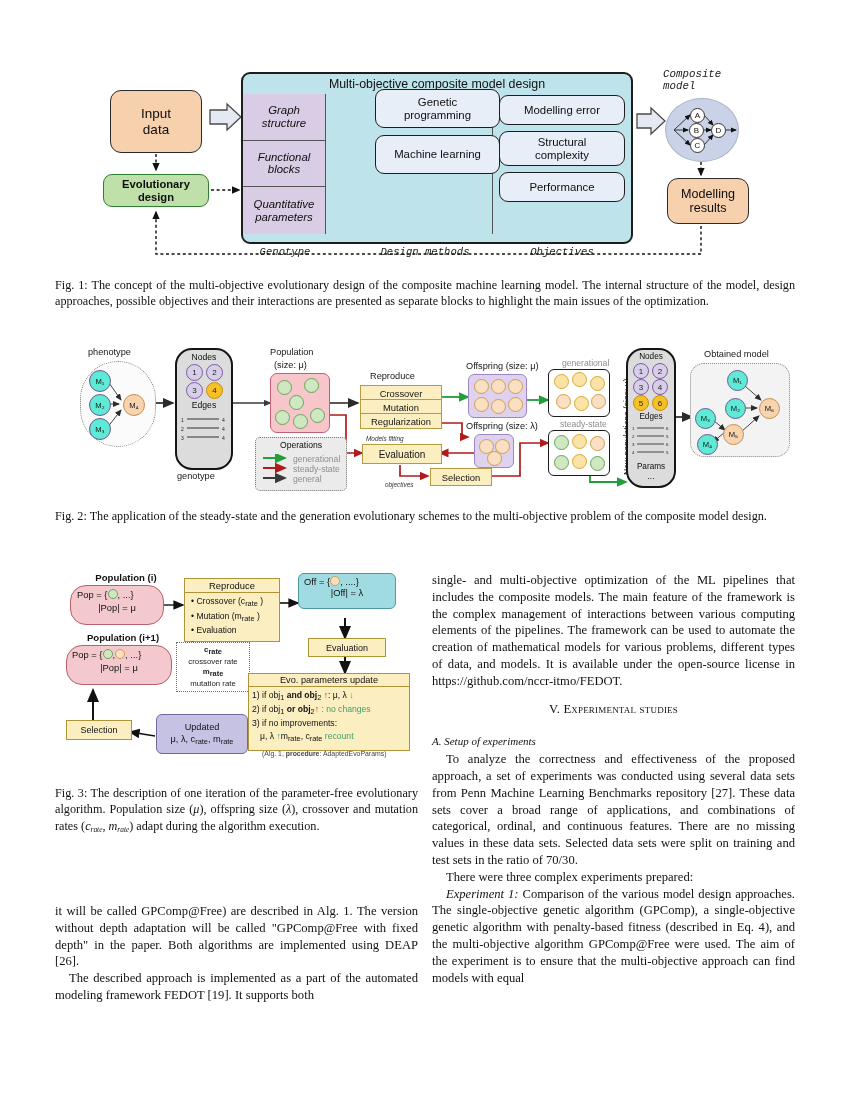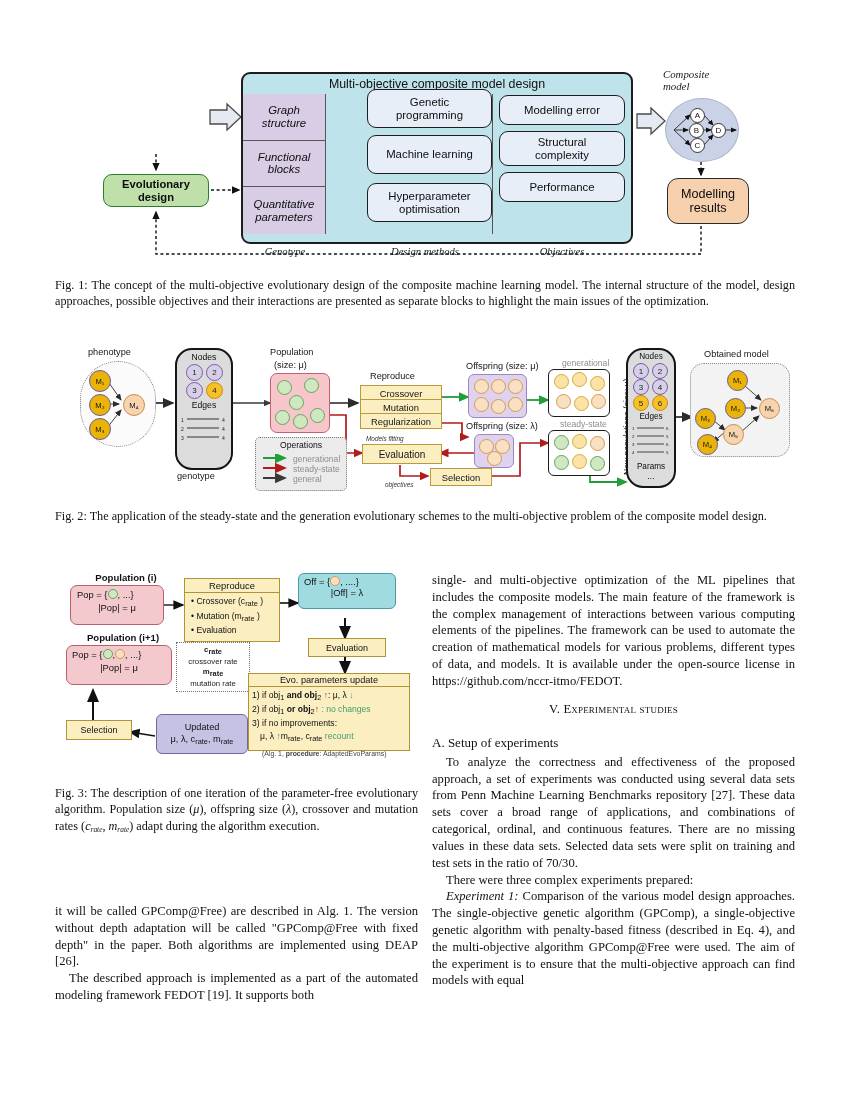--- a/index.html
+++ b/index.html
@@ -20,21 +20,21 @@
     font-family:"Liberation Serif",serif;
     font-size:12.6px;line-height:1.335;
     text-align:justify;text-justify:inter-word;color:#111;
   }
   .body-col p{margin:0;text-indent:14px;}
   .body-col p.noind{text-indent:0;}
   .sec-head{
     text-align:center;font-variant:small-caps;font-size:12.6px;
     margin:11px 0 16px 0;letter-spacing:.2px;
   }
-  .sub-head{font-size:13px;margin:2px 0 3px 0;}
+  .sub-head{font-style:italic;font-size:11px;margin:2px 0 3px 0;}
   .it{font-style:italic;}
 
   
   #fig1{position:absolute;left:55px;top:62px;width:740px;height:200px;}
   .f1-box{position:absolute;box-sizing:border-box;}
   .rnd{border:1.6px solid #2b2b2b;border-radius:11px;}
 
   .f1-input{
     left:55px;top:28px;width:92px;height:63px;background:#f7d0ae;
     display:flex;align-items:center;justify-content:center;text-align:center;
@@ -60,33 +60,33 @@
     background:#d8cde4;border-right:1.3px solid #555;
   }
   .f1-gcell{
     position:absolute;left:188px;width:82px;height:46.6px;
     display:flex;align-items:center;justify-content:center;text-align:center;
     font-family:"Liberation Sans",sans-serif;font-style:italic;font-size:11.4px;line-height:1.12;
     border-bottom:1.1px solid #555;box-sizing:border-box;
   }
   .f1-meth{
     position:absolute;width:123px;height:37px;background:#e8eef7;
-    border:1.5px solid #1d1d1d;border-radius:9px;left:312px;
+    border:1.5px solid #1d1d1d;border-radius:9px;left:320px;
     display:flex;align-items:center;justify-content:center;text-align:center;
     font-family:"Liberation Sans",sans-serif;font-size:11.4px;line-height:1.13;
   }
   .f1-obj{
     position:absolute;width:124px;height:28px;background:#e8eef7;
     border:1.5px solid #1d1d1d;border-radius:9px;left:444px;
     display:flex;align-items:center;justify-content:center;text-align:center;
     font-family:"Liberation Sans",sans-serif;font-size:11.4px;line-height:1.13;
   }
   .f1-sep{position:absolute;left:437px;top:32px;width:0;height:140px;border-left:1.3px solid #555;}
   .f1-lbl{
-    position:absolute;font-family:Liberation Serif, serif;
+    position:absolute;font-family:Liberation Mono, monospace;
     font-style:italic;font-size:10.6px;color:#1a1a1a;text-align:center;
   }
   .f1-res{
     left:612px;top:116px;width:82px;height:46px;background:#f7d0ae;
     display:flex;align-items:center;justify-content:center;text-align:center;
     font-family:"Liberation Sans",sans-serif;font-size:12.6px;line-height:1.12;
   }
   .f1-comp{
     position:absolute;left:610px;top:36px;width:72px;height:62px;
     border-radius:50%;background:#c9d2e6;border:1px solid #aab3c8;
@@ -125,37 +125,37 @@
     position:absolute;background:#fbeec0;border:1.3px solid #b79b3f;
     font-family:"Liberation Sans",sans-serif;font-size:9.4px;color:#141414;
     display:flex;align-items:center;justify-content:center;
   }
   .legend{
     position:absolute;background:#ebebeb;border:1.6px dotted #777;border-radius:5px;
   }
   .phen{position:absolute;border:1.4px dotted #777;border-radius:40px;background:#fbfbfb;}
   .mnode{
     position:absolute;width:20px;height:20px;border-radius:50%;
-    background:#eab308;border:1.2px solid #6d5a96;
+    background:#5eead4;border:1.2px solid #6d5a96;
     font-family:"Liberation Sans",sans-serif;font-size:7.6px;color:#111;
     display:flex;align-items:center;justify-content:center;
   }
   .mnode.or{background:#f7d3ae;border-color:#c98f4f;}
   .obt{position:absolute;border:1.4px dotted #888;border-radius:14px;background:#f3f3f3;}
   .vlab{
     position:absolute;font-family:"Liberation Sans",sans-serif;font-size:8.6px;color:#161616;
     transform:rotate(-90deg);transform-origin:left top;white-space:nowrap;
   }
 
   
   #fig3{position:absolute;left:60px;top:570px;width:350px;height:200px;}
   .f3h{position:absolute;font-family:"Liberation Sans",sans-serif;
        font-size:9.6px;font-weight:bold;color:#111;text-align:center;}
   .f3pop{
-    position:absolute;background:#f3c9cd;border:1.4px solid #b9606c;border-radius:7px;
+    position:absolute;background:#f3c9cd;border:1.4px solid #b9606c;border-radius:16px;
     font-family:"Liberation Sans",sans-serif;font-size:9.4px;color:#111;
   }
   .f3rep{
     position:absolute;background:#fbeec0;border:1.2px solid #b09237;
     font-family:"Liberation Sans",sans-serif;font-size:8.6px;color:#111;
   }
   .f3off{
     position:absolute;background:#9fdbe0;border:1.3px solid #4c9aa2;border-radius:6px;
     font-family:"Liberation Sans",sans-serif;font-size:9.4px;color:#111;
   }
@@ -207,20 +207,24 @@
 
       <line x1="101" y1="92" x2="101" y2="108" stroke="#111" stroke-width="1.4" stroke-dasharray="3,2.6" marker-end="url(#ahs)"></line>
 
       <line x1="156" y1="128" x2="184" y2="128" stroke="#111" stroke-width="1.4" stroke-dasharray="3,2.6" marker-end="url(#ahs)"></line>
 
       <line x1="646" y1="100" x2="646" y2="113" stroke="#111" stroke-width="1.4" stroke-dasharray="3,2.6" marker-end="url(#ahs)"></line>
 
       <path d="M646,164 L646,192 L101,192 L101,150" fill="none" stroke="#111" stroke-width="1.4" stroke-dasharray="3,2.6" marker-end="url(#ahs)"></path>
     </svg>
 
+    <div class="f1-box rnd f1-input">
+      <span style="white-space:pre-line">Input
+data</span>
+    </div>
     <div class="f1-box f1-evo">
       <span style="white-space:pre-line">Evolutionary
 design</span>
     </div>
 
     <div class="f1-box f1-main"></div>
     <div class="f1-title">Multi-objective composite model design</div>
     <div class="f1-geno"></div>
     <div class="f1-sep"></div>
 
@@ -236,24 +240,20 @@
       <span style="white-space:pre-line">Quantitative
 parameters</span>
     </div>
 
     <div class="f1-meth" style="top:27px">
       <span style="white-space:pre-line">Genetic
 programming</span>
     </div>
     <div class="f1-meth" style="top:73px">
       <span style="white-space:pre-line">Machine learning</span>
-    </div>
-    <div class="f1-meth" style="top:121px">
-      <span style="white-space:pre-line">Hyperparameter
-optimisation</span>
     </div>
 
     <div class="f1-obj" style="top:33px">
       <span style="white-space:pre-line">Modelling error</span>
     </div>
     <div class="f1-obj" style="top:110px">
       <span style="white-space:pre-line">Performance</span>
     </div>
     <div class="f1-obj" style="top:69px;height:33px">
       <span style="white-space:pre-line">Structural

